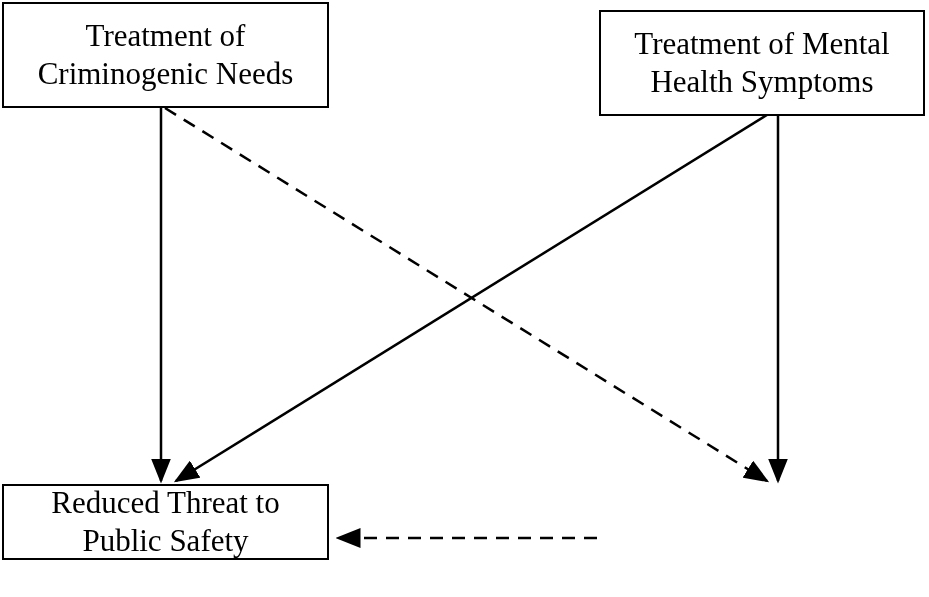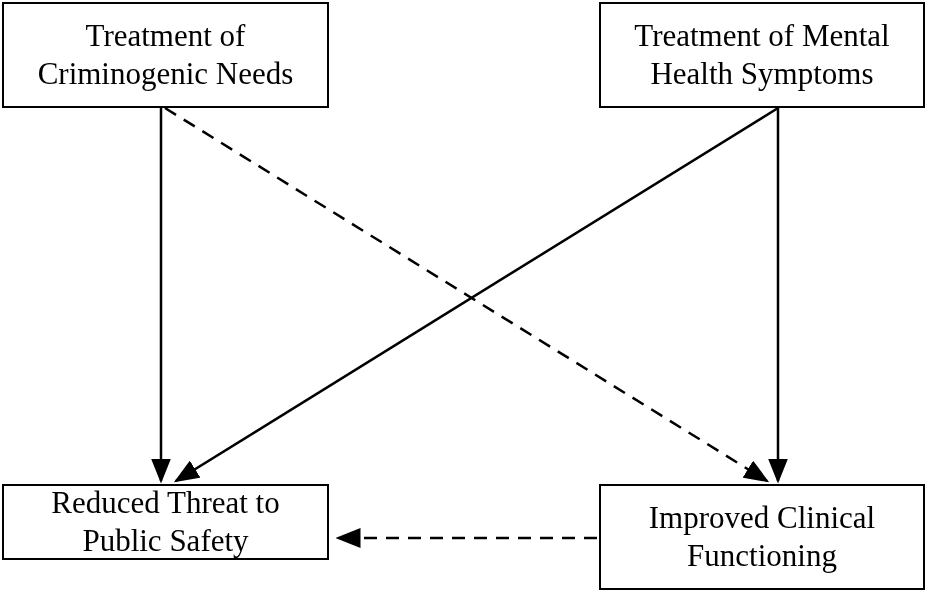--- a/index.html
+++ b/index.html
@@ -53,22 +53,20 @@
         <line x1="165" y1="108" x2="767" y2="481" stroke="#000000" stroke-width="2.5" stroke-dasharray="13 9" marker-end="url(#arrow)"></line>
         <line x1="778" y1="108" x2="176" y2="481" stroke="#000000" stroke-width="2.5" marker-end="url(#arrow)"></line>
         <line x1="778" y1="108" x2="778" y2="481" stroke="#000000" stroke-width="2.5" marker-end="url(#arrow)"></line>
         <line x1="597" y1="538" x2="338" y2="538" stroke="#000000" stroke-width="2.5" stroke-dasharray="13 9" marker-end="url(#arrow)"></line>
       </g>
   </svg>
 
   <div class="node" style="left: 2px; top: 2px; width: 327px; height: 106px;">Treatment of
 Criminogenic Needs</div>
 
-  <div class="node" style="left: 599px; top: 2px; width: 326px; height: 106px;">Treatment of Mental
+  <div class="node" style="left: 599px; top: 10px; width: 326px; height: 106px;">Treatment of Mental
 Health Symptoms</div>
 
   <div class="node" style="left: 2px; top: 484px; width: 327px; height: 76px;">Reduced Threat to
 Public Safety</div>
 
-  <div class="node" style="left: 599px; top: 484px; width: 326px; height: 106px;">Improved Clinical
-Functioning</div>
 
 </div>
 
 </body></html>

